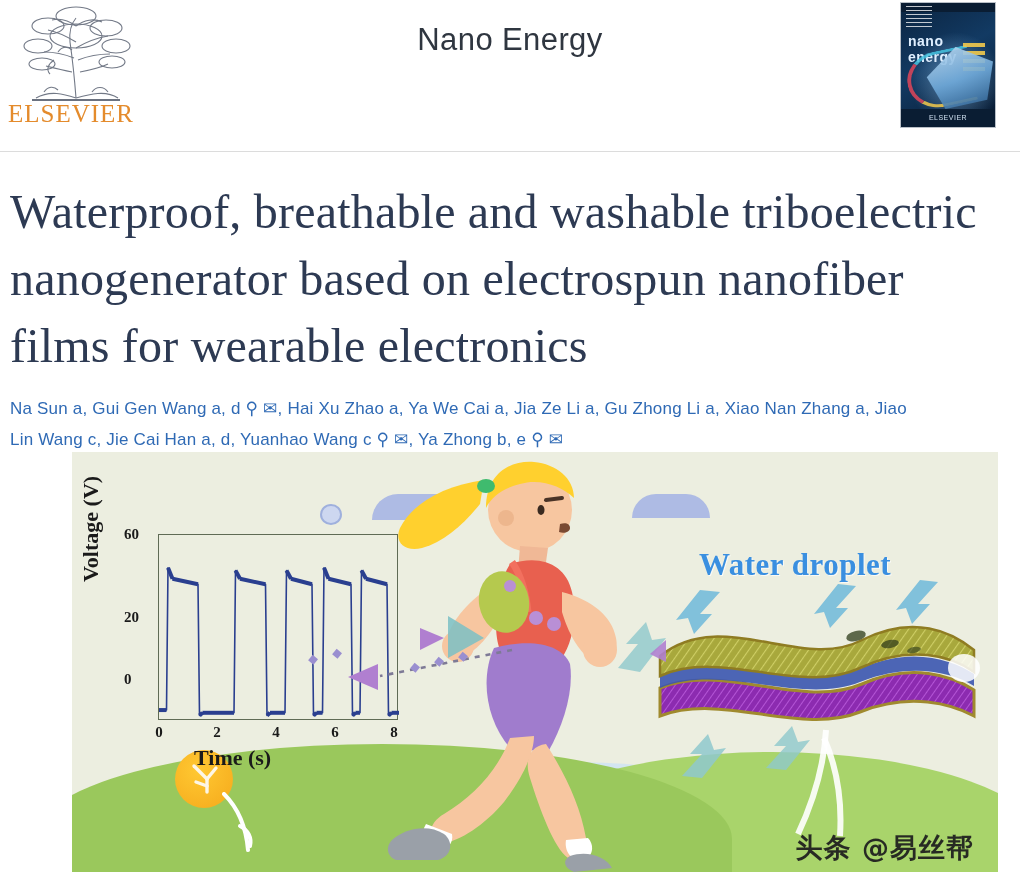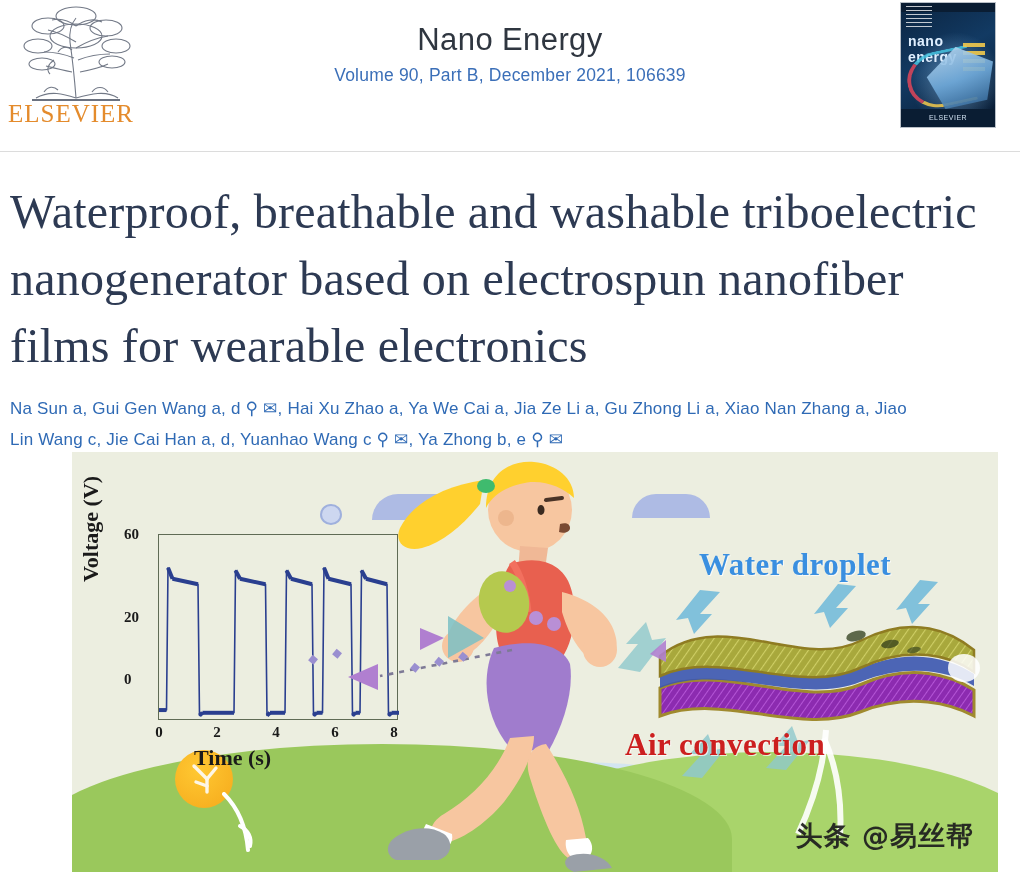--- a/index.html
+++ b/index.html
@@ -219,21 +219,21 @@
     position:absolute; left:553px; top:275px;
     font-family:"Liberation Serif", serif;
     font-weight:700; font-size:31px;
     color:#cc1f1f;
     text-shadow: 1px 1px 0 rgba(255,255,255,.7);
     letter-spacing:0.5px;
   }
 
   
   .watermark {
-    position:absolute; right:24px; bottom:18px;
+    position:absolute; right:24px; bottom:6px;
     font-family:"DejaVu Sans", sans-serif;
     font-size:27px; font-weight:700; color:#1e1e1e;
     letter-spacing:1px;
     opacity:.93;
   }
 </style>
 </head>
 <body>
 
 <div class="header">
@@ -264,21 +264,20 @@
         <path d="M40 58 C34 62 32 68 36 72"></path>
         <path d="M44 50 C48 44 54 44 58 48"></path>
       </g>
       <path d="M18 98 L106 98" stroke="#6b7280" stroke-width="2" fill="none"></path>
     </svg>
   </div>
   <div class="elsevier-wordmark">ELSEVIER</div>
 
   <div class="journal-block">
     <div class="journal-title">Nano Energy</div>
-    <div class="journal-sub">Volume 90, Part B, December 2021, 106639</div>
   </div>
 
   <div class="cover-thumb">
     <div class="cover-topbar"></div>
     <div class="cover-microtext"></div>
     <div class="cover-name">nano energy</div>
     <div class="cover-swoosh"></div>
     <div class="cover-bars"></div>
     <div class="cover-shape"></div>
     <div class="cover-footer">ELSEVIER</div>
@@ -507,16 +506,15 @@
   </div>
 
   <div class="fig-layer" style="left:690px; top:268px; width:120px; height:120px;">
     <svg viewBox="0 0 120 120" width="120" height="120" aria-hidden="true">
       <path d="M36 114 C52 80 62 46 64 10" stroke="#ffffff" stroke-width="6" fill="none" opacity=".9"></path>
       <path d="M78 116 C80 84 76 50 62 18" stroke="#ffffff" stroke-width="6" fill="none" opacity=".9"></path>
     </svg>
   </div>
 
   <div class="lbl-water">Water droplet</div>
-  <div class="lbl-air">Air convection</div>
 
   <div class="watermark">头条 @易丝帮</div>
 </div>
 
 </body></html>

